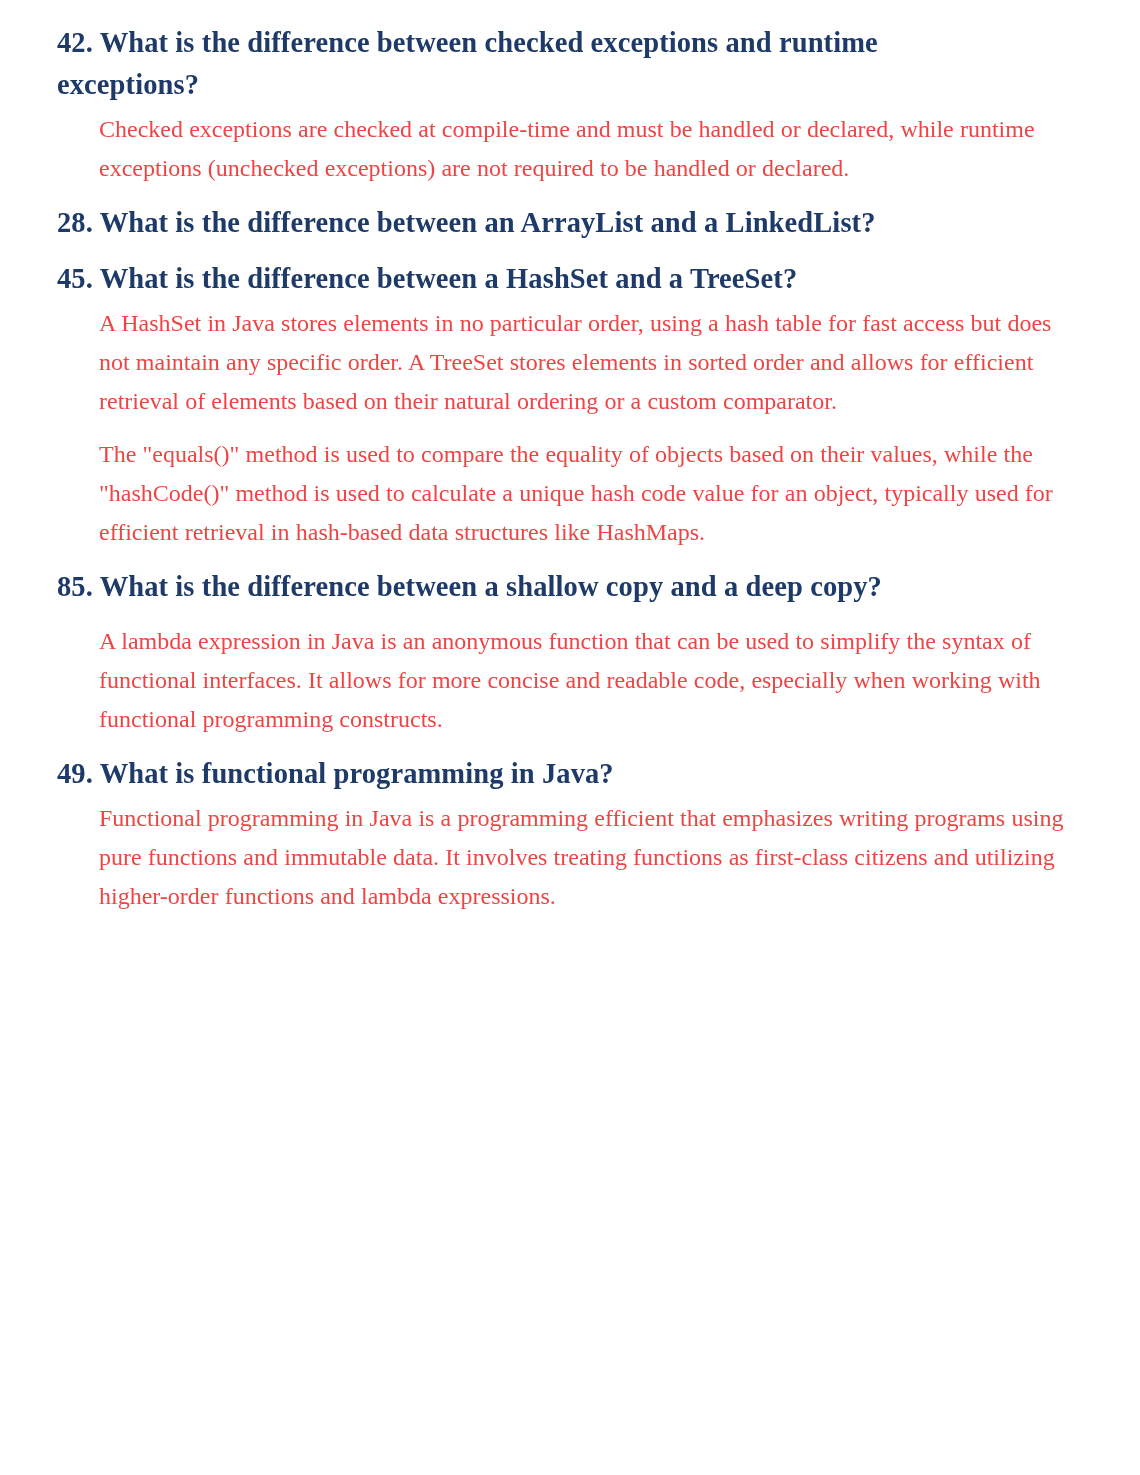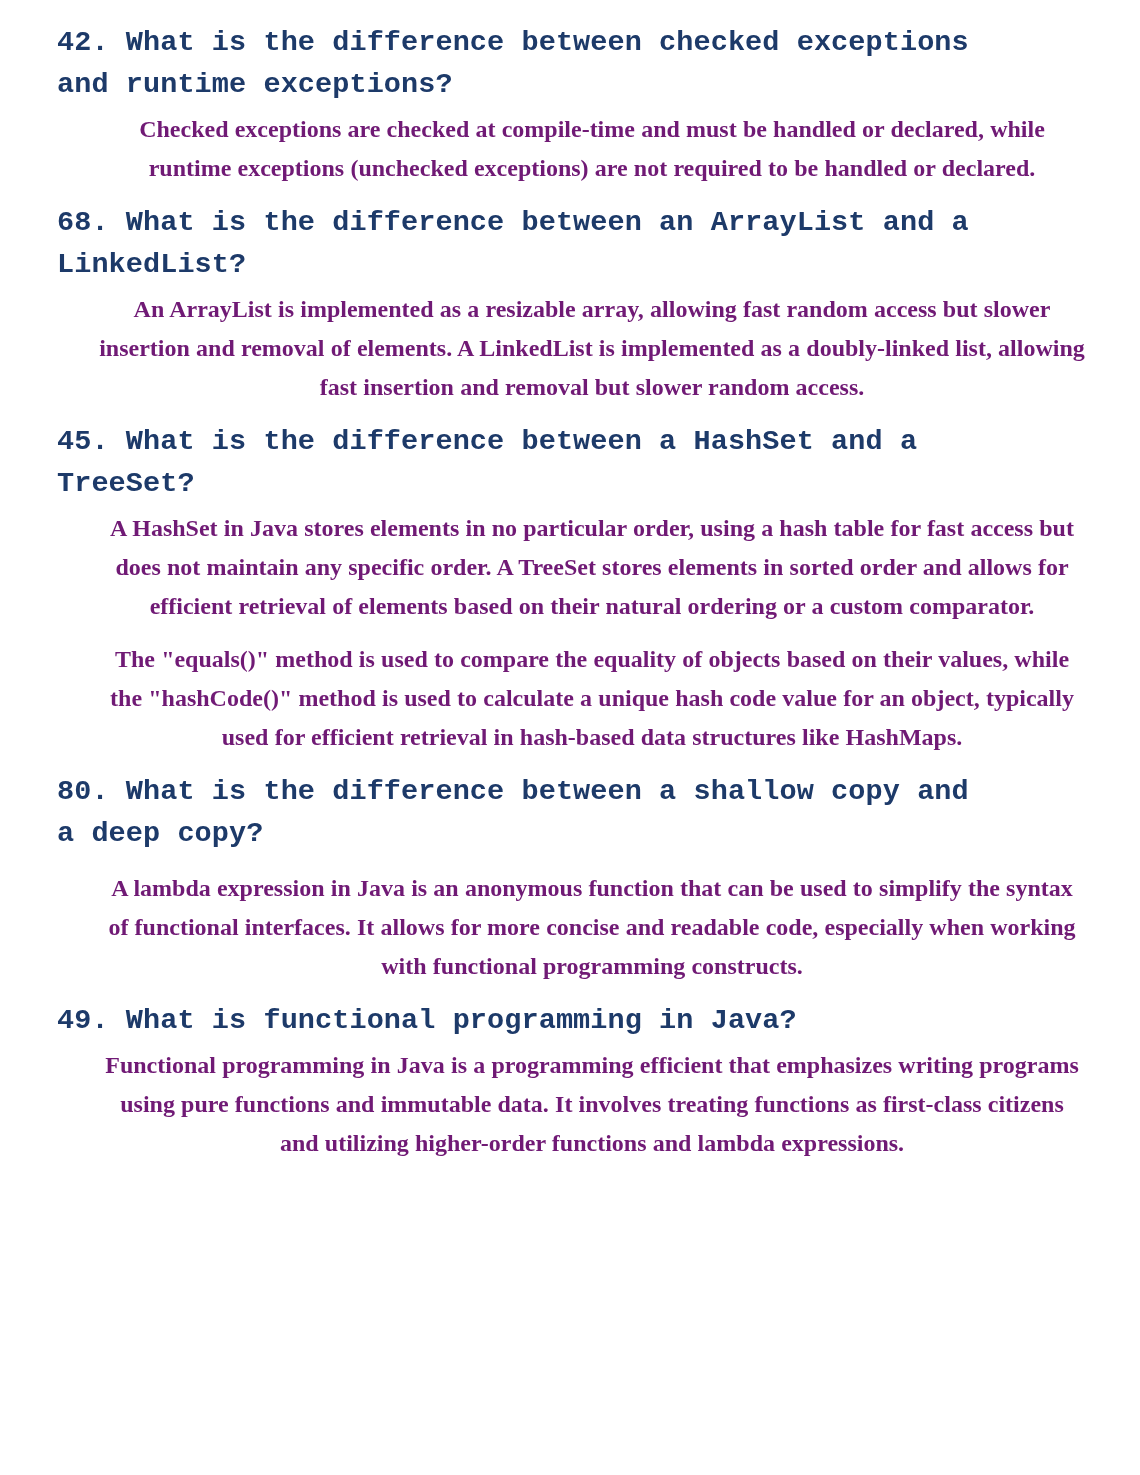--- a/index.html
+++ b/index.html
@@ -23,73 +23,72 @@
     padding: 22px 55px 40px 57px;
     background: #ffffff;
   }
   .qa-block {
     margin: 0 0 14px 0;
   }
   .qa-block:last-child {
     margin-bottom: 16px;
   }
   .q-heading {
-    font-family: Liberation Mono, monospace;
+    font-family: Liberation Serif, serif;
     font-weight: bold;
     font-size: 28.5px;
     line-height: 42px;
     color: #1d3a69;
     margin: 0 0 4px 0;
     letter-spacing: 0.1px;
     text-indent: 0;
     padding-right: 110px;
   }
   .q-answer {
     font-family: "Liberation Serif", "DejaVu Serif", serif;
-    font-weight: bold;
+    font-weight: normal;
     font-size: 24px;
     line-height: 39px;
-    color: #701a75;
+    color: #ef4444;
     margin: 0;
     padding-left: 42px;
     padding-right: 0px;
     max-width: 990px;
-    text-align: center;
+    text-align: left;
     word-spacing: 0.2px;
   }
 </style>
 </head>
 <body>
 
 <div class="page">
 
   <div class="qa-block">
     <h2 class="q-heading">42. What is the difference between checked exceptions and runtime exceptions?</h2>
     <p class="q-answer">Checked exceptions are checked at compile-time and must be handled or declared, while runtime exceptions (unchecked exceptions) are not required to be handled or declared.</p>
   </div>
 
   <div class="qa-block">
   </div>
 
   <div class="qa-block">
-    <h2 class="q-heading">68. What is the difference between an ArrayList and a LinkedList?</h2>
-    <p class="q-answer">An ArrayList is implemented as a resizable array, allowing fast random access but slower insertion and removal of elements. A LinkedList is implemented as a doubly-linked list, allowing fast insertion and removal but slower random access.</p>
+    <h2 class="q-heading">28. What is the difference between an ArrayList and a LinkedList?</h2>
   </div>
 
   <div class="qa-block">
     <h2 class="q-heading">45. What is the difference between a HashSet and a TreeSet?</h2>
     <p class="q-answer">A HashSet in Java stores elements in no particular order, using a hash table for fast access but does not maintain any specific order. A TreeSet stores elements in sorted order and allows for efficient retrieval of elements based on their natural ordering or a custom comparator.</p>
   </div>
 
   <div class="qa-block">
     <p class="q-answer">The "equals()" method is used to compare the equality of objects based on their values, while the "hashCode()" method is used to calculate a unique hash code value for an object, typically used for efficient retrieval in hash-based data structures like HashMaps.</p>
   </div>
 
   <div class="qa-block">
-    <h2 class="q-heading">80. What is the difference between a shallow copy and a deep copy?</h2>
+    <h2 class="q-heading">85. What is the difference between a shallow copy and a deep copy?</h2>
   </div>
 
   <div class="qa-block">
     <p class="q-answer">A lambda expression in Java is an anonymous function that can be used to simplify the syntax of functional interfaces. It allows for more concise and readable code, especially when working with functional programming constructs.</p>
   </div>
 
   <div class="qa-block">
     <h2 class="q-heading">49. What is functional programming in Java?</h2>
     <p class="q-answer">Functional programming in Java is a programming efficient that emphasizes writing programs using pure functions and immutable data. It involves treating functions as first-class citizens and utilizing higher-order functions and lambda expressions.</p>
   </div>

